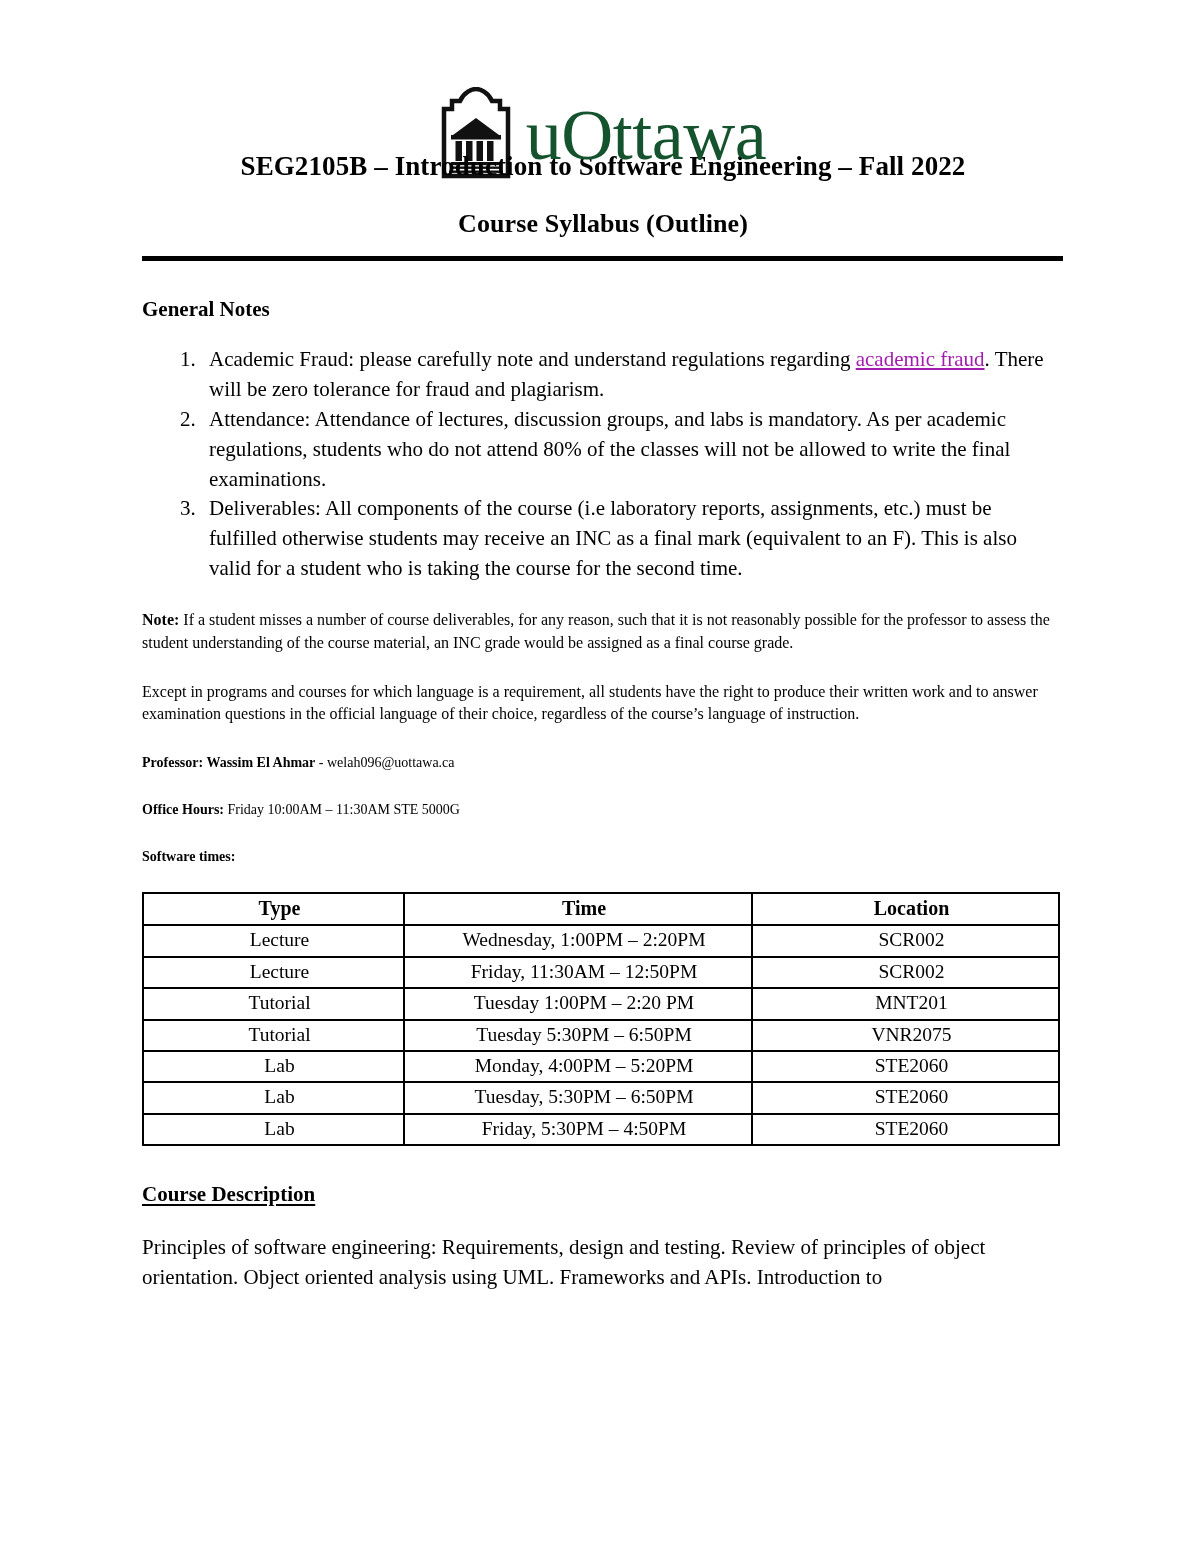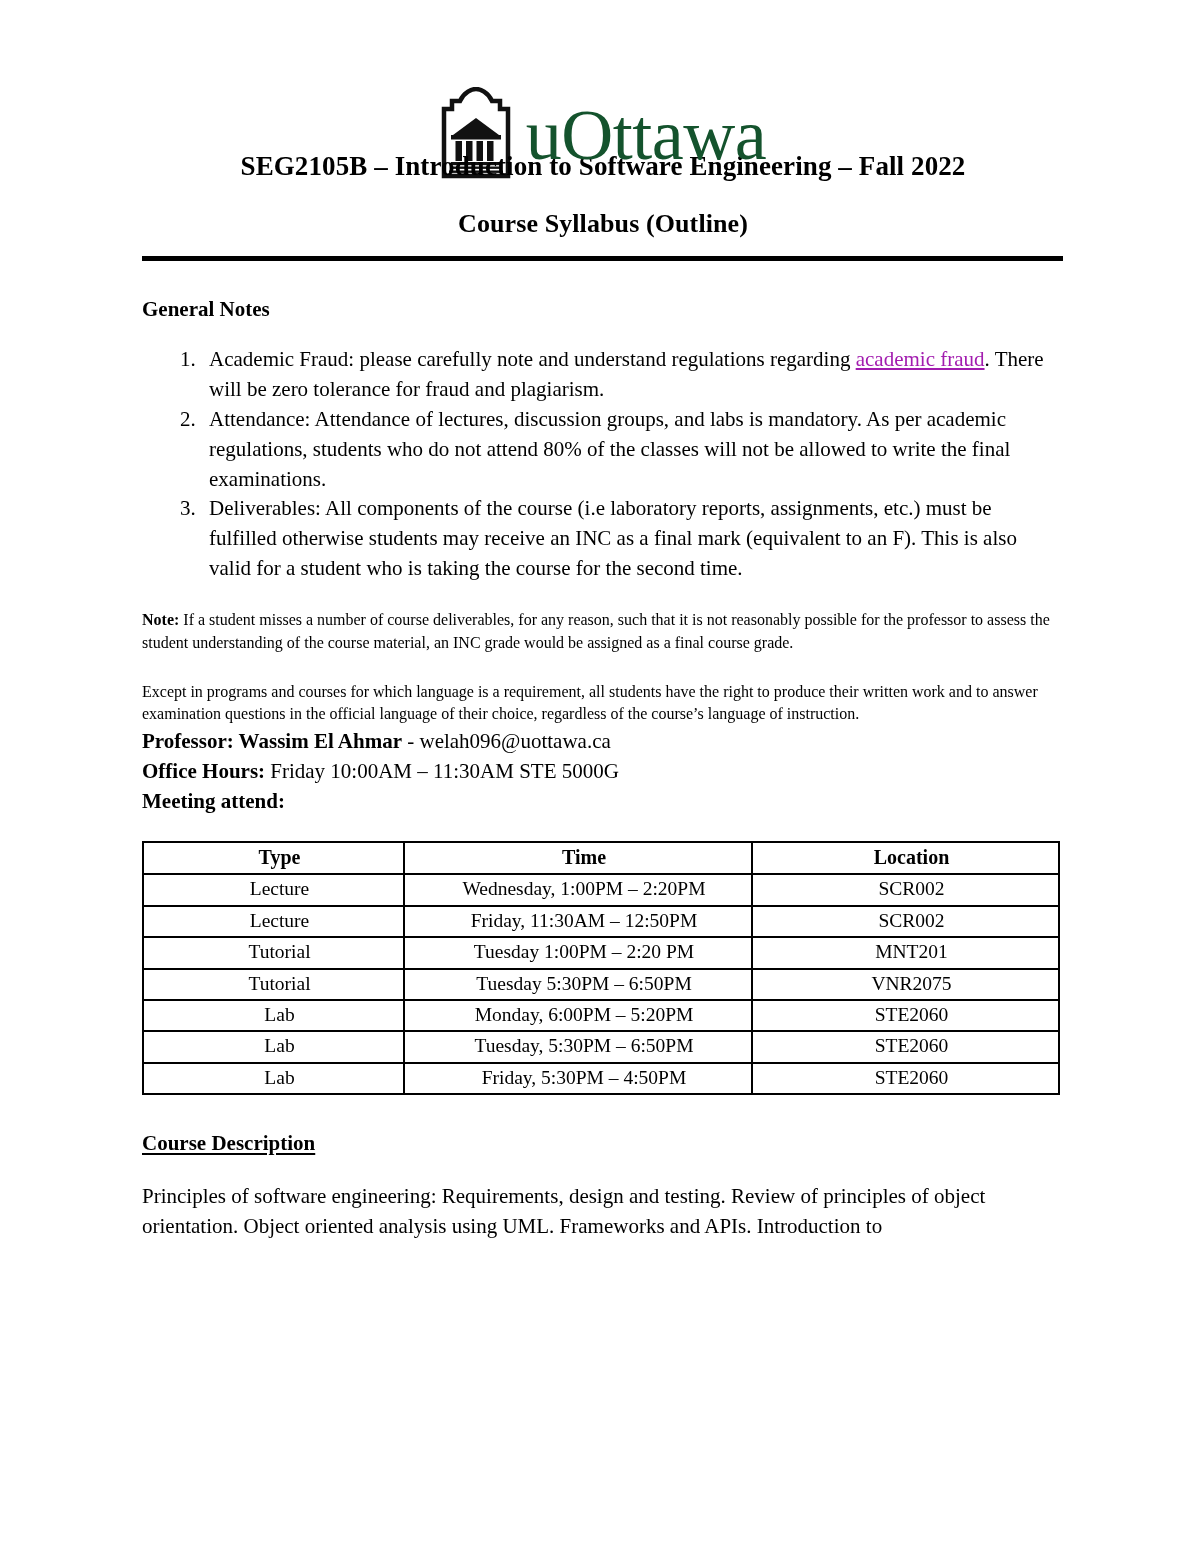--- a/index.html
+++ b/index.html
@@ -114,21 +114,21 @@
   }
 
   p.para {
     font-size: 16px;
     line-height: 1.43;
     margin: 25px 0 0 0;
   }
   p.para.tight { margin-top: 26px; }
   b { font-weight: bold; }
 
-  .kv { font-size: 21px; line-height: 1.43; }
+  .kv { font-size: 14px; line-height: 1.43; margin-top: 27px; }
   .kv .k { font-weight: bold; }
 
   
   table.meet {
     border-collapse: collapse;
     margin-top: 25px;
     width: 916px;
     font-size: 19.5px;
     table-layout: fixed;
   }
@@ -195,21 +195,21 @@
     </ol>
 
     <p class="para"><b>Note:</b><span> If a student misses a number of course deliverables, for any reason, such that it is not reasonably possible for the professor to assess the student understanding of the course material, an INC grade would be assigned as a final course grade.</span></p>
 
     <p class="para tight">Except in programs and courses for which language is a requirement, all students have the right to produce their written work and to answer examination questions in the official language of their choice, regardless of the course’s language of instruction.</p>
 
     <div class="kv"><span class="k">Professor: Wassim El Ahmar</span><span> - </span><span>welah096@uottawa.ca</span></div>
 
     <div class="kv"><span class="k">Office Hours:</span><span> Friday 10:00AM – 11:30AM STE 5000G</span></div>
 
-    <div class="kv"><span class="k">Meeting attend:</span></div>
+    <div class="kv"><span class="k">Software times:</span></div>
 
     <table class="meet">
       <colgroup>
           <col class="c1">
           <col class="c2">
           <col class="c3">
         </colgroup>
       <thead>
         <tr>
           <th>Type</th>
@@ -233,21 +233,21 @@
           <td>Tuesday 1:00PM – 2:20 PM</td>
           <td>MNT201</td>
         </tr>
         <tr>
           <td>Tutorial</td>
           <td>Tuesday 5:30PM – 6:50PM</td>
           <td>VNR2075</td>
         </tr>
         <tr>
           <td>Lab</td>
-          <td>Monday, 6:00PM – 5:20PM</td>
+          <td>Monday, 4:00PM – 5:20PM</td>
           <td>STE2060</td>
         </tr>
         <tr>
           <td>Lab</td>
           <td>Tuesday, 5:30PM – 6:50PM</td>
           <td>STE2060</td>
         </tr>
         <tr>
           <td>Lab</td>
           <td>Friday, 5:30PM – 4:50PM</td>

